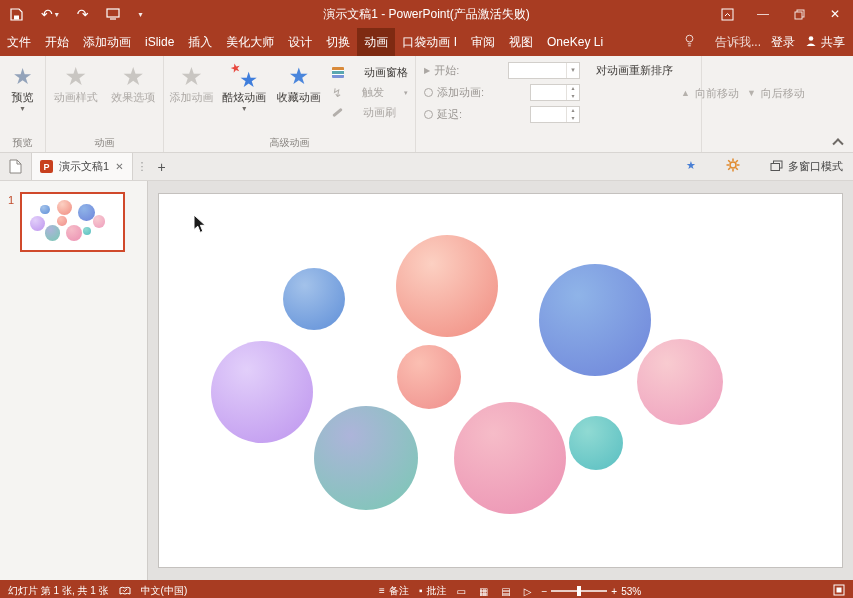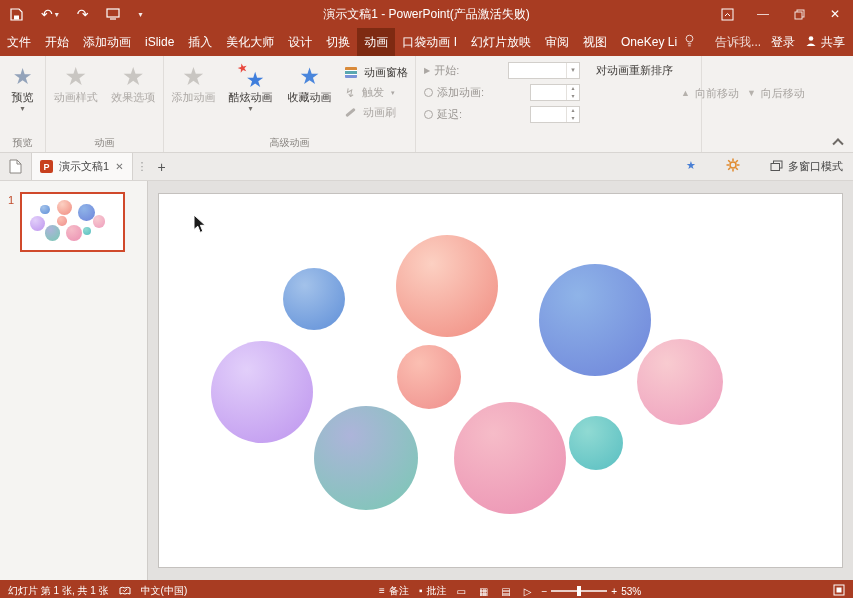--- a/index.html
+++ b/index.html
@@ -36,21 +36,21 @@
   .bigbtn .lbl { font-size:11px; line-height:14px; color:#3E3B38; white-space:nowrap; }
   .bigbtn .dd { font-size:8px; color:#6E6A66; line-height:9px; }
   .dis .lbl { color:#ADA9A5; }
   .star.gray { color:#C9C6C2; }
   .star.preview { color:#93A3BA; font-size:22px; }
   .icon-cool { position:relative; width:30px; height:27px; }
   .icon-cool .b { position:absolute; right:1px; bottom:0; font-size:21px; line-height:21px; color:var(--accent_blue,#3F7EDC); }
   .icon-cool .r { position:absolute; left:1px; top:-1px; font-size:12px; line-height:12px; color:#E8483E; transform:rotate(-14deg); }
   .star.fav { color:#4A86DC; font-size:23px; }
   .smallcol { display:flex; flex-direction:column; gap:5px; padding:6px 5px 0 6px; }
-  .smallbtn { display:flex; align-items:center; gap:7px; font-size:11px; color:#3E3B38; white-space:nowrap; }
+  .smallbtn { display:flex; align-items:center; gap:20px; font-size:11px; color:#3E3B38; white-space:nowrap; }
   .smallbtn.dim { color:#ABA7A3; }
   .icon-pane { width:12px; height:11px; border-radius:1px;
     background:linear-gradient(#D98A3A 0 3px,#fff 3px 4px,#5AA7B0 4px 7px,#fff 7px 8px,#7A92D8 8px 11px); }
   .icon-bolt { font-size:12px; line-height:12px; color:#B3AFAB; }
   .icon-brush { width:11px; height:3px; background:#B3AFAB; border-radius:1px; transform:rotate(-40deg); }
   .dd-sm { font-size:7px; color:#ABA7A3; }
   
   .timing-wrap { display:flex; }
   .timing-col { width:168px; display:flex; flex-direction:column; gap:4px; padding:5px 4px 0 8px; }
   .trow { display:flex; align-items:center; gap:4px; height:18px; font-size:11px; color:#9B9793; }
@@ -153,21 +153,20 @@
       <div class="rtab">文件</div>
       <div class="rtab">开始</div>
       <div class="rtab">添加动画</div>
       <div class="rtab">iSlide</div>
       <div class="rtab">插入</div>
       <div class="rtab">美化大师</div>
       <div class="rtab">设计</div>
       <div class="rtab">切换</div>
       <div class="rtab active">动画</div>
       <div class="rtab">口袋动画 I</div>
-      <div class="rtab">幻灯片放映</div>
       <div class="rtab">审阅</div>
       <div class="rtab">视图</div>
       <div class="rtab">OneKey Li</div>
     </div>
   <div class="tab-right">
     <span class="tellme">
       <span>
         <svg width="11" height="13" viewBox="0 0 11 13">
             <circle cx="5.5" cy="4.6" r="3.4" fill="none" stroke="#fff"></circle>
             <line x1="3.8" y1="9.8" x2="7.2" y2="9.8" stroke="#fff"></line>

